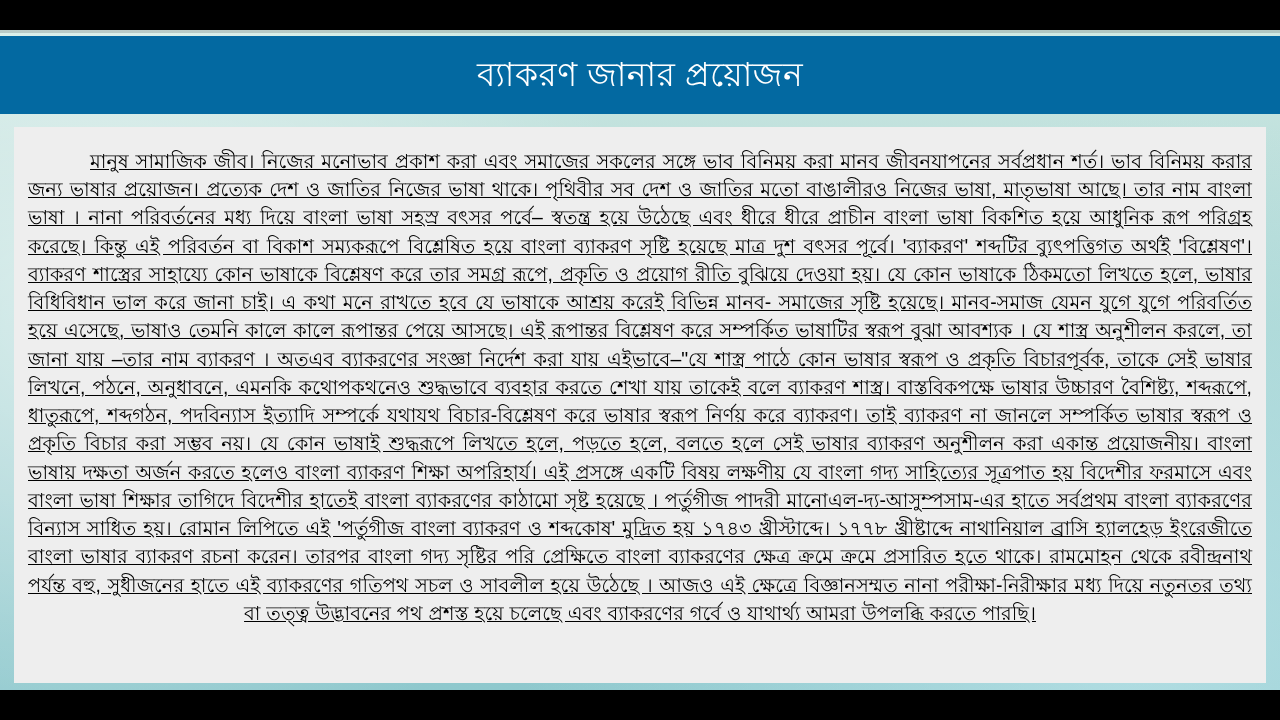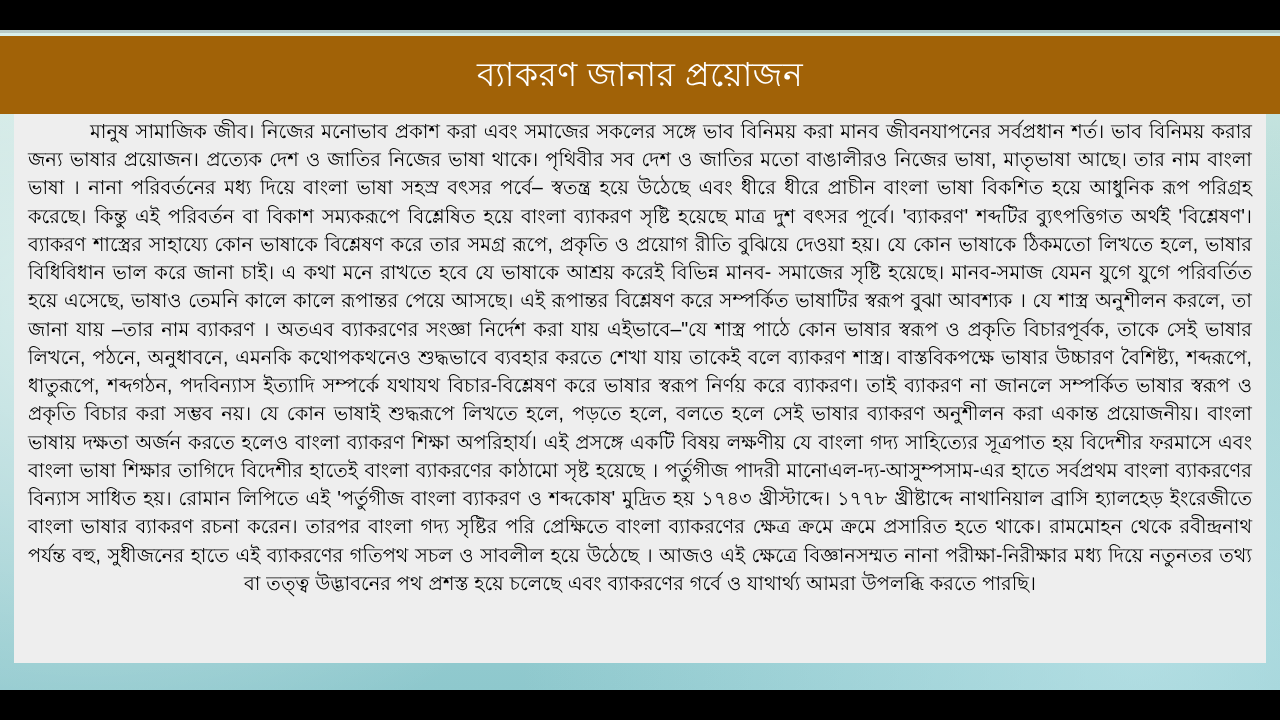--- a/index.html
+++ b/index.html
@@ -47,43 +47,44 @@
     width: 70%;
     height: 120%;
     background: radial-gradient(ellipse at 70% 70%, rgba(200,235,240,0.6) 0%, rgba(160,210,220,0.0) 70%);
   }
   .title-bar {
     position: absolute;
     left: 0;
     top: 36px;
     width: 1280px;
     height: 78px;
-    background: #a16207;
+    background: #0369a1;
     display: flex;
     align-items: center;
     justify-content: center;
     z-index: 3;
   }
   .title-text {
     color: #ffffff;
     font-size: 33px;
     letter-spacing: 0.5px;
     font-family: "Liberation Sans", sans-serif;
     line-height: 1.1;
   }
   .body-panel {
     position: absolute;
     left: 14px;
-    top: 107px;
+    top: 127px;
     width: 1252px;
     height: 556px;
     background: #eeeeee;
     z-index: 2;
     box-sizing: border-box;
-    padding: 10px 14px 6px 14px;
+    padding: 20px 14px 6px 14px;
+    text-decoration: underline;
   }
   .body-text {
     margin: 0;
     color: #000000;
     font-size: 19.4px;
     line-height: 1.455;
     text-align: justify;
     text-align-last: center;
     text-indent: 62px;
     font-family: "Liberation Sans", sans-serif;

